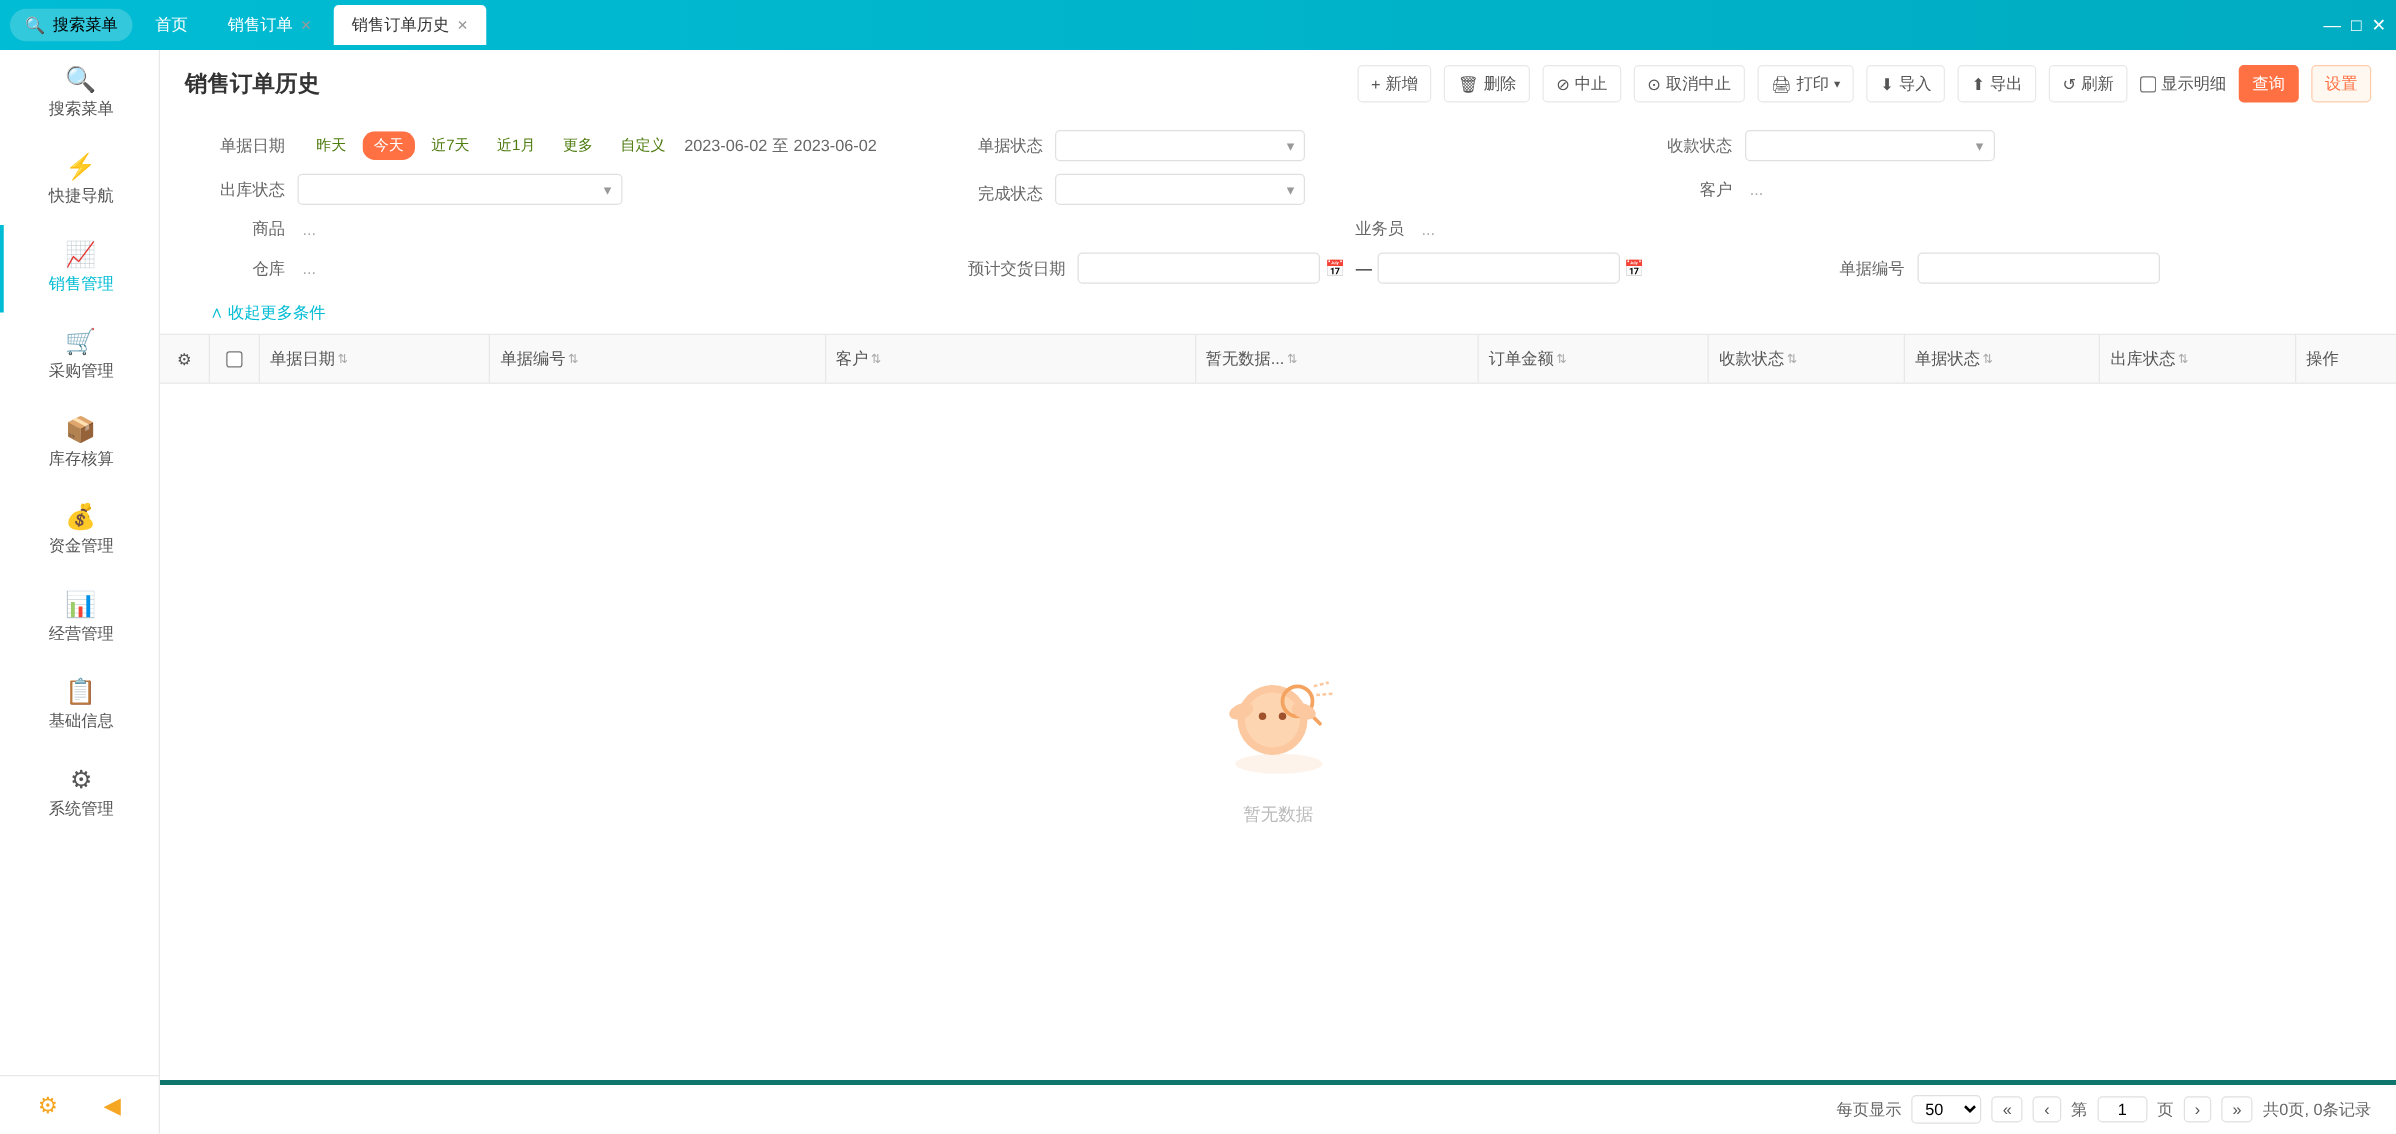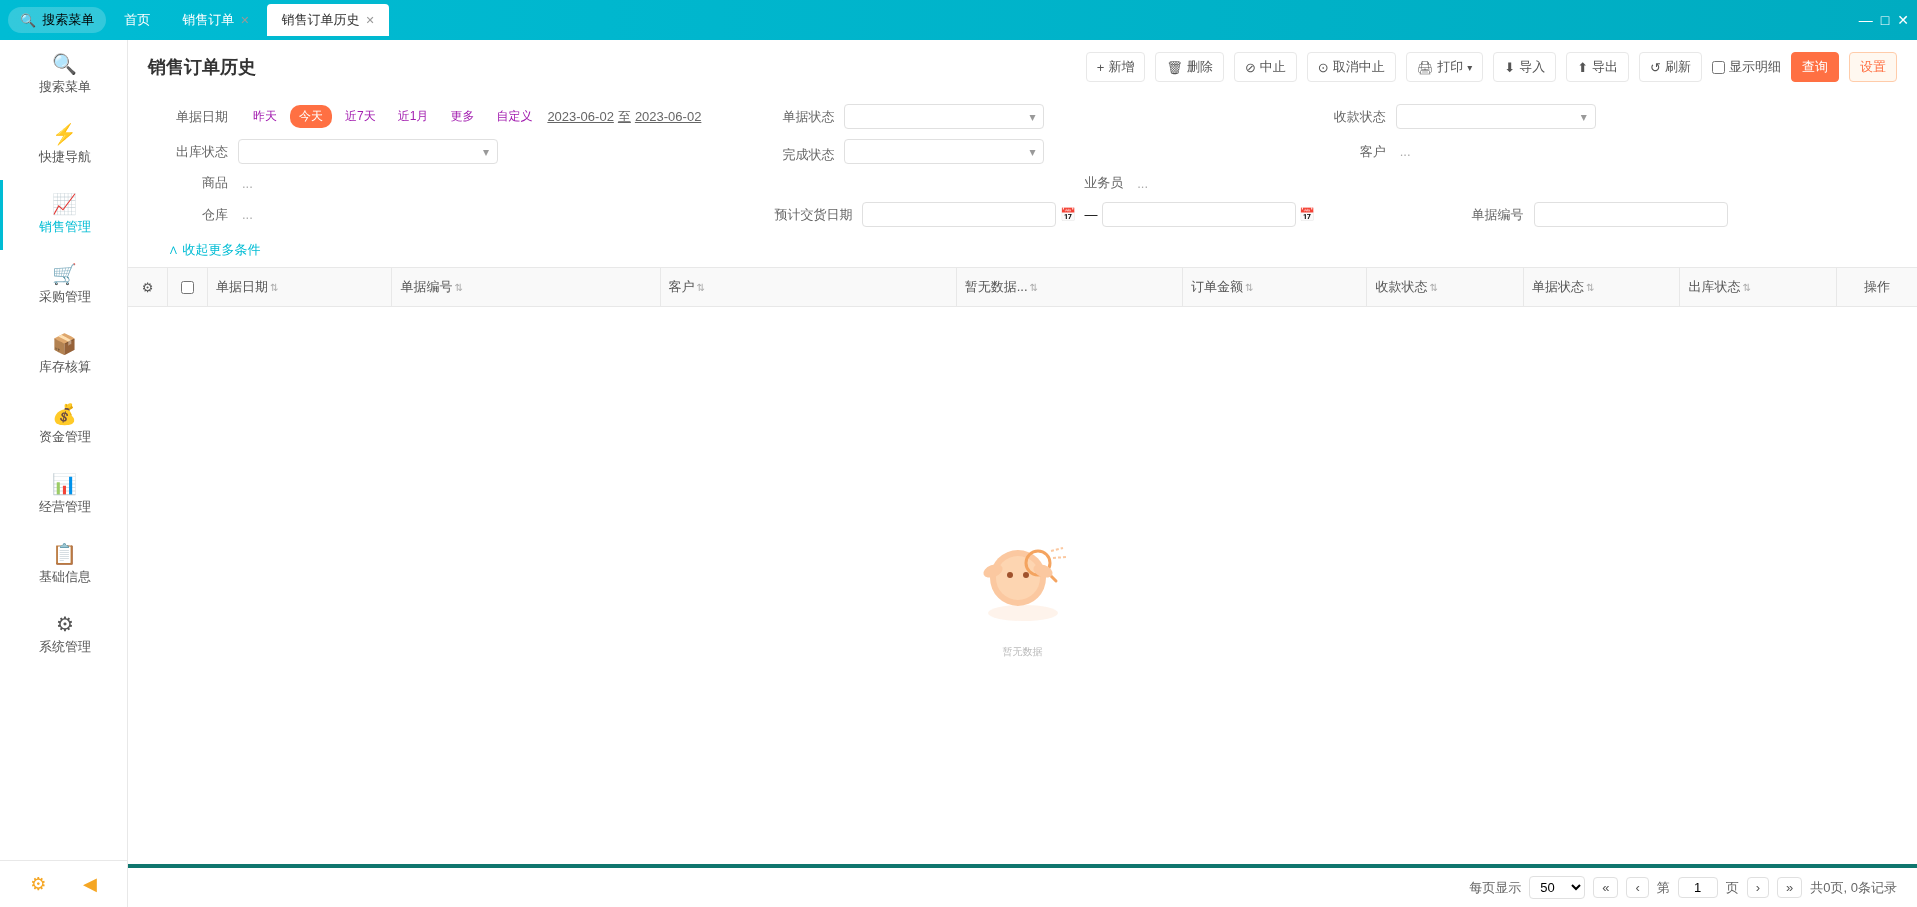--- a/index.html
+++ b/index.html
@@ -171,21 +171,21 @@
       display: flex;
       align-items: center;
       gap: 4px;
       margin-left: 6px;
     }
     .date-quick-btn {
       padding: 2px 8px;
       border-radius: 10px;
       cursor: pointer;
       font-size: 12px;
-      color: #a21caf;
+      color: #4d7c0f;
       border: 1px solid transparent;
     }
     .date-quick-btn.active {
       background: #ff7043;
       color: #fff;
     }
     .filter-select {
       display: flex;
       align-items: center;
       border: 1px solid #e0e0e0;
@@ -215,21 +215,20 @@
       align-items: center;
       flex: 1;
     }
     .date-range {
       display: flex;
       align-items: center;
       gap: 4px;
       margin-left: 6px;
       color: #666;
       font-size: 12px;
-      text-decoration: underline;
     }
     .collapse-row {
       text-align: left;
       padding: 4px 0 8px 0;
       color: #00bcd4;
       cursor: pointer;
       font-size: 12px;
     }
 
     
@@ -263,35 +262,35 @@
     .col-settings { width: 40px; justify-content: center; }
     .col-check { width: 40px; justify-content: center; }
     .col-date { flex: 1.2; }
     .col-order { flex: 1.8; }
     .col-customer { flex: 2; }
     .col-delivery { flex: 1.5; }
     .col-amount { flex: 1.2; }
     .col-pay { flex: 1; }
     .col-bill { flex: 1; }
     .col-stock { flex: 1; }
-    .col-action { width: 80px; justify-content: center; }
+    .col-action { width: 80px; justify-content: flex-start; }
 
     
     .empty-state {
       flex: 1;
       display: flex;
       flex-direction: column;
       align-items: center;
       justify-content: center;
       color: #ccc;
       gap: 12px;
     }
     .empty-text {
       color: #bbb;
-      font-size: 10px;
+      font-size: 14px;
     }
 
     
     .pagination-bar {
       background: #fff;
       border-top: 4px solid #0f766e;
       padding: 8px 20px;
       display: flex;
       align-items: center;
       justify-content: flex-end;

